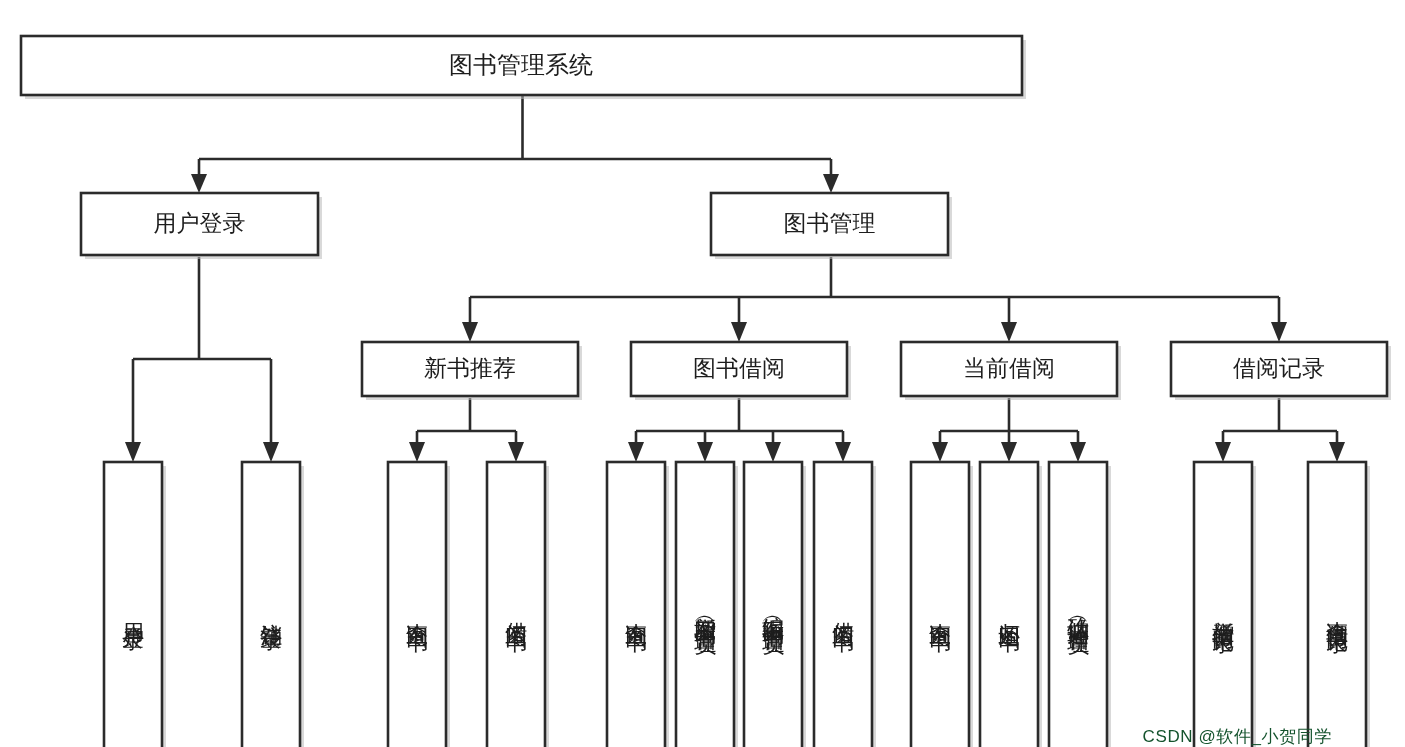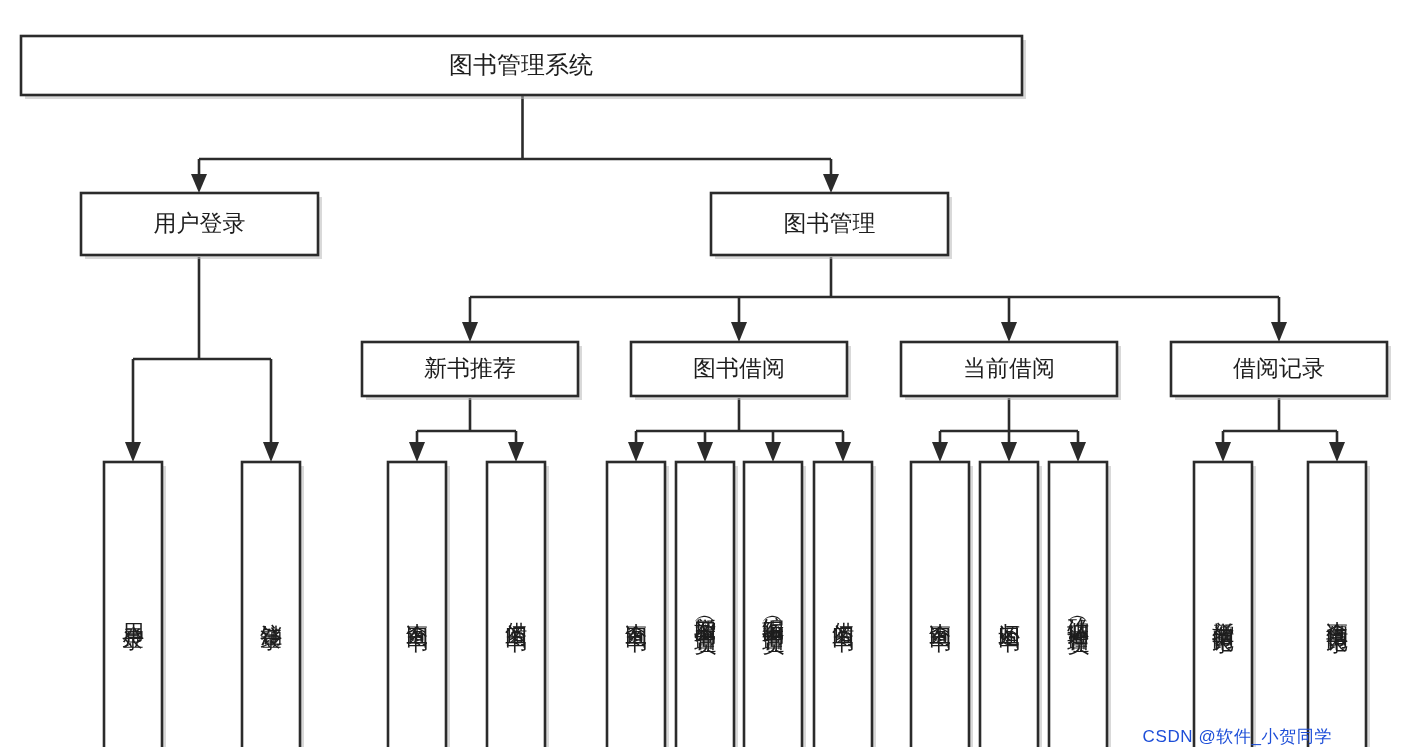--- a/index.html
+++ b/index.html
@@ -78,21 +78,21 @@
     color: #1d1d1d;
     white-space: nowrap;
     text-align: center;
   }
   .watermark {
     position: absolute;
     right: 14px;
     bottom: 24px;
     font-family: "Liberation Sans", "DejaVu Sans", sans-serif;
     font-size: 17px;
-    color: #1d4ed8;
+    color: #14532d;
     letter-spacing: 0.6px;
     white-space: nowrap;
   }
 </style>
 </head>
 <body>
 
 <div id="diagram-root">
 
   <svg class="flow" viewBox="0 0 1405 747">

